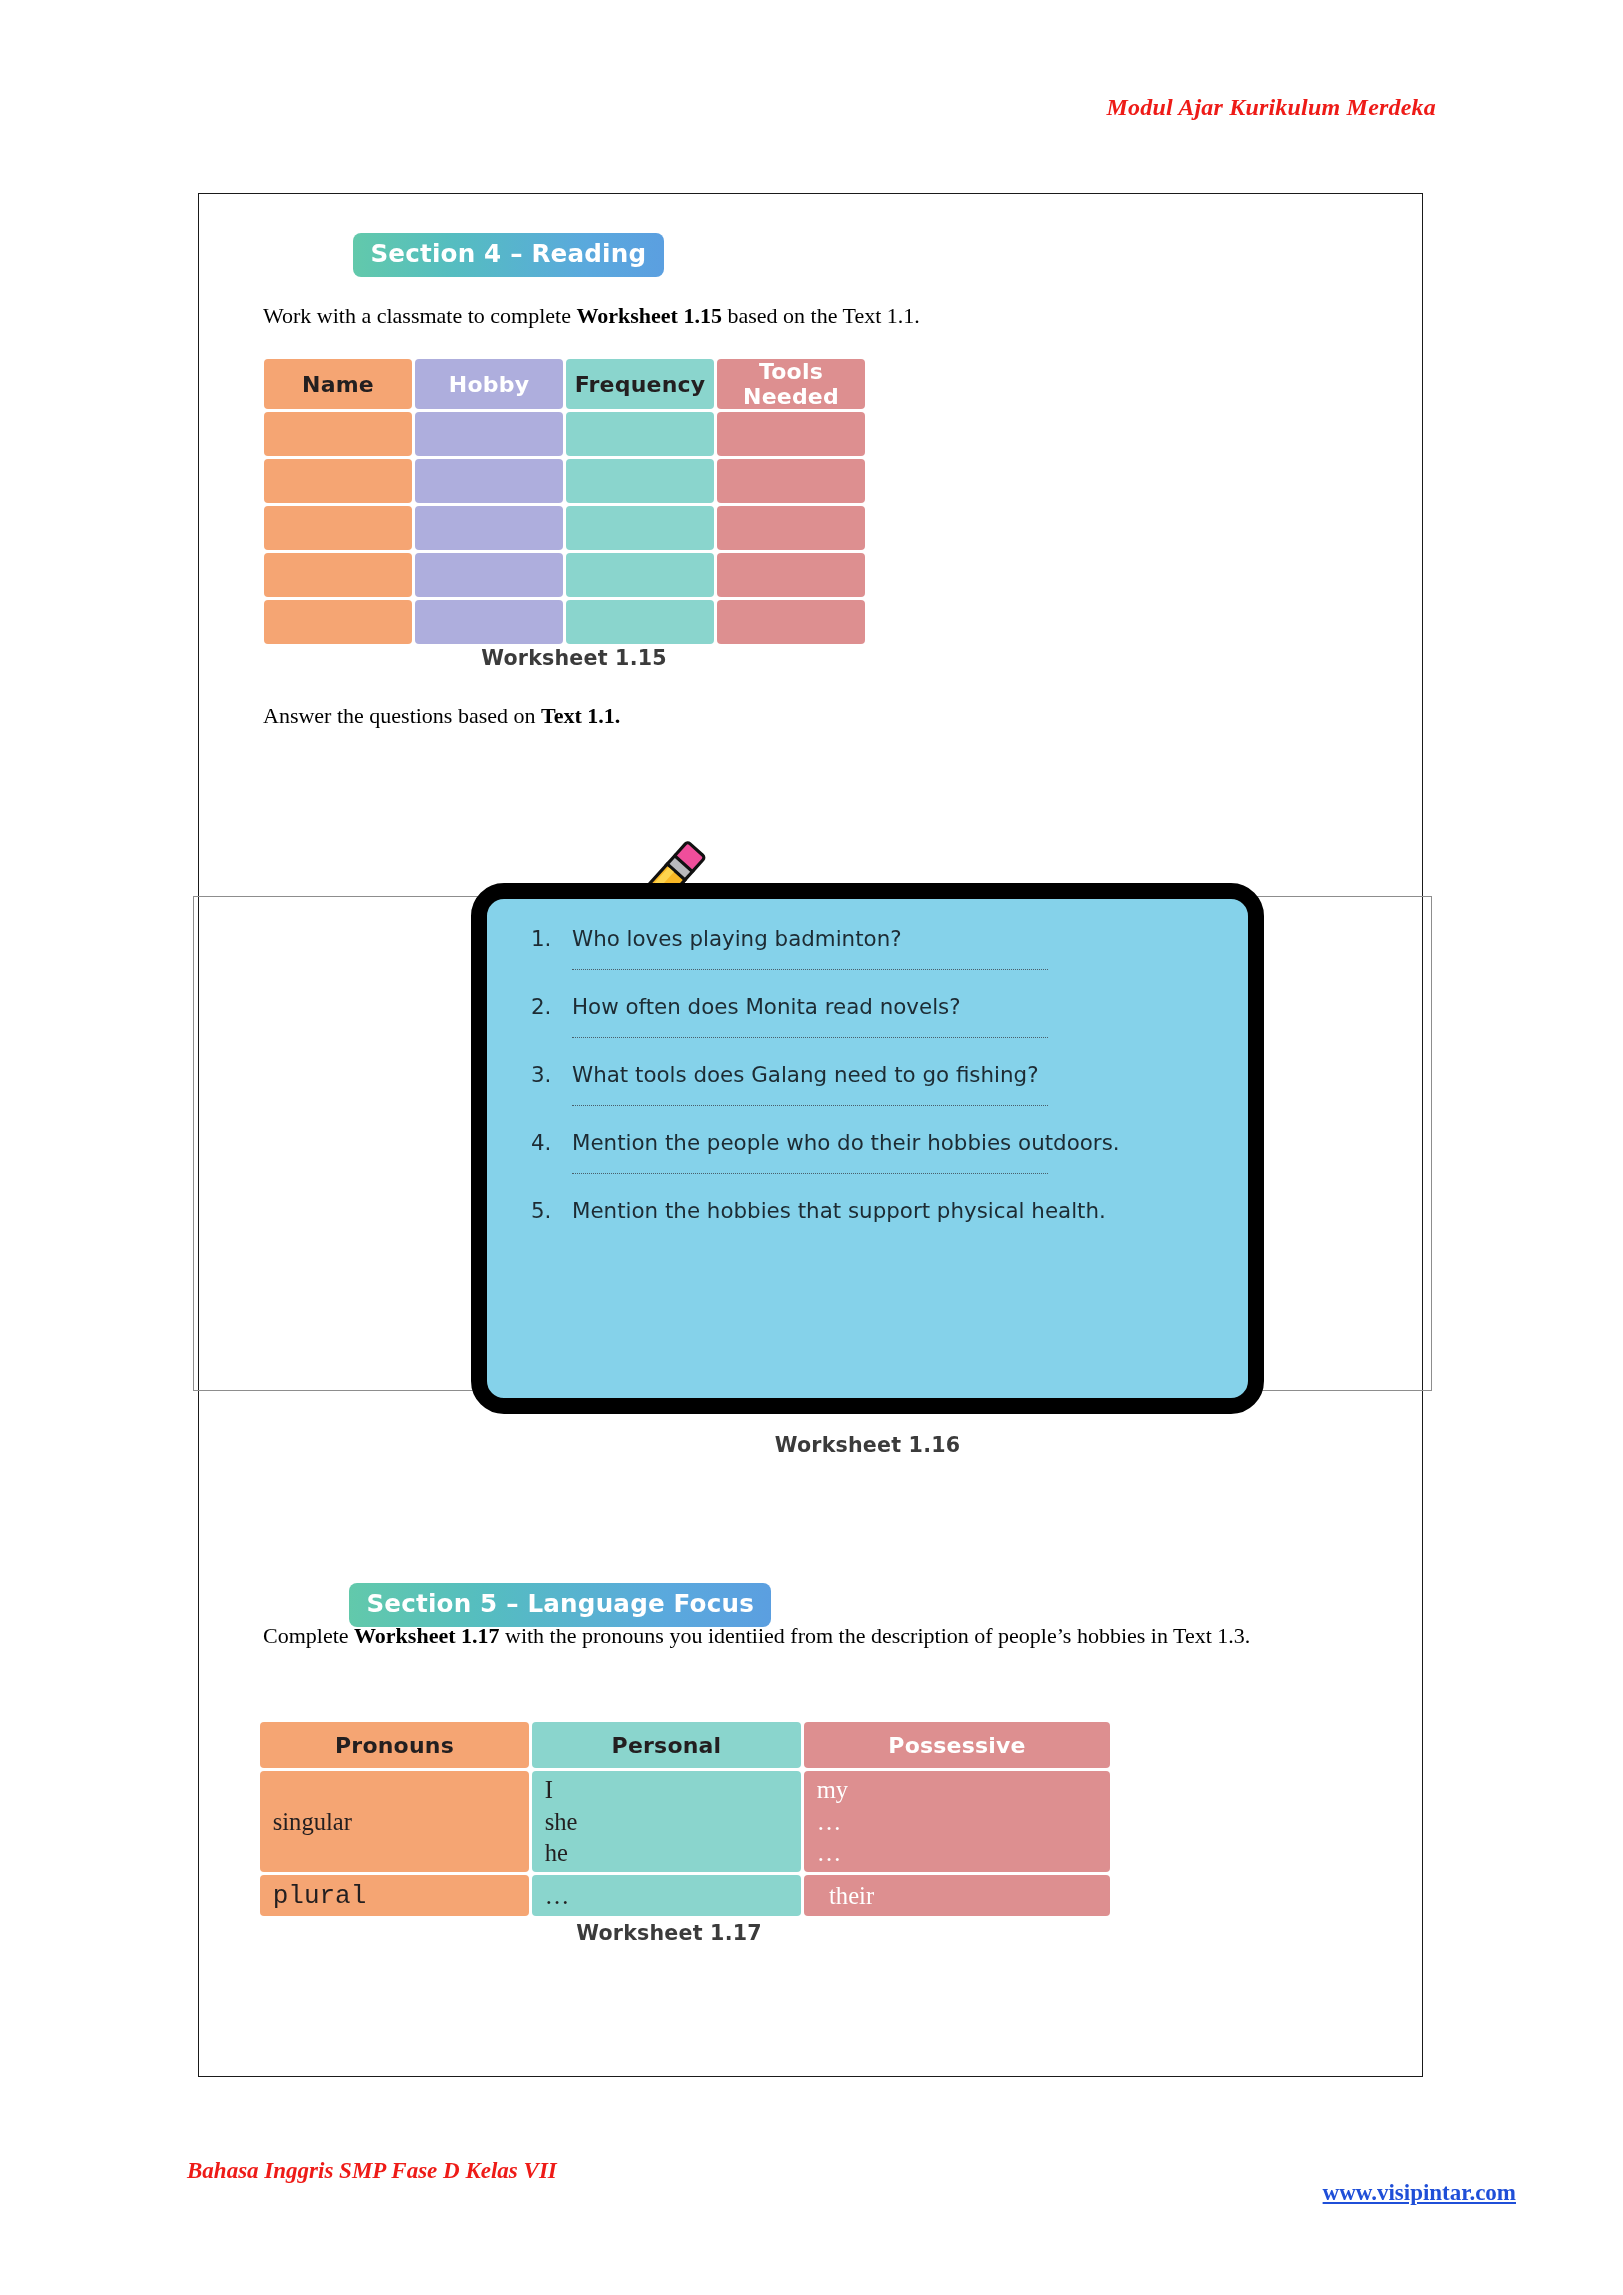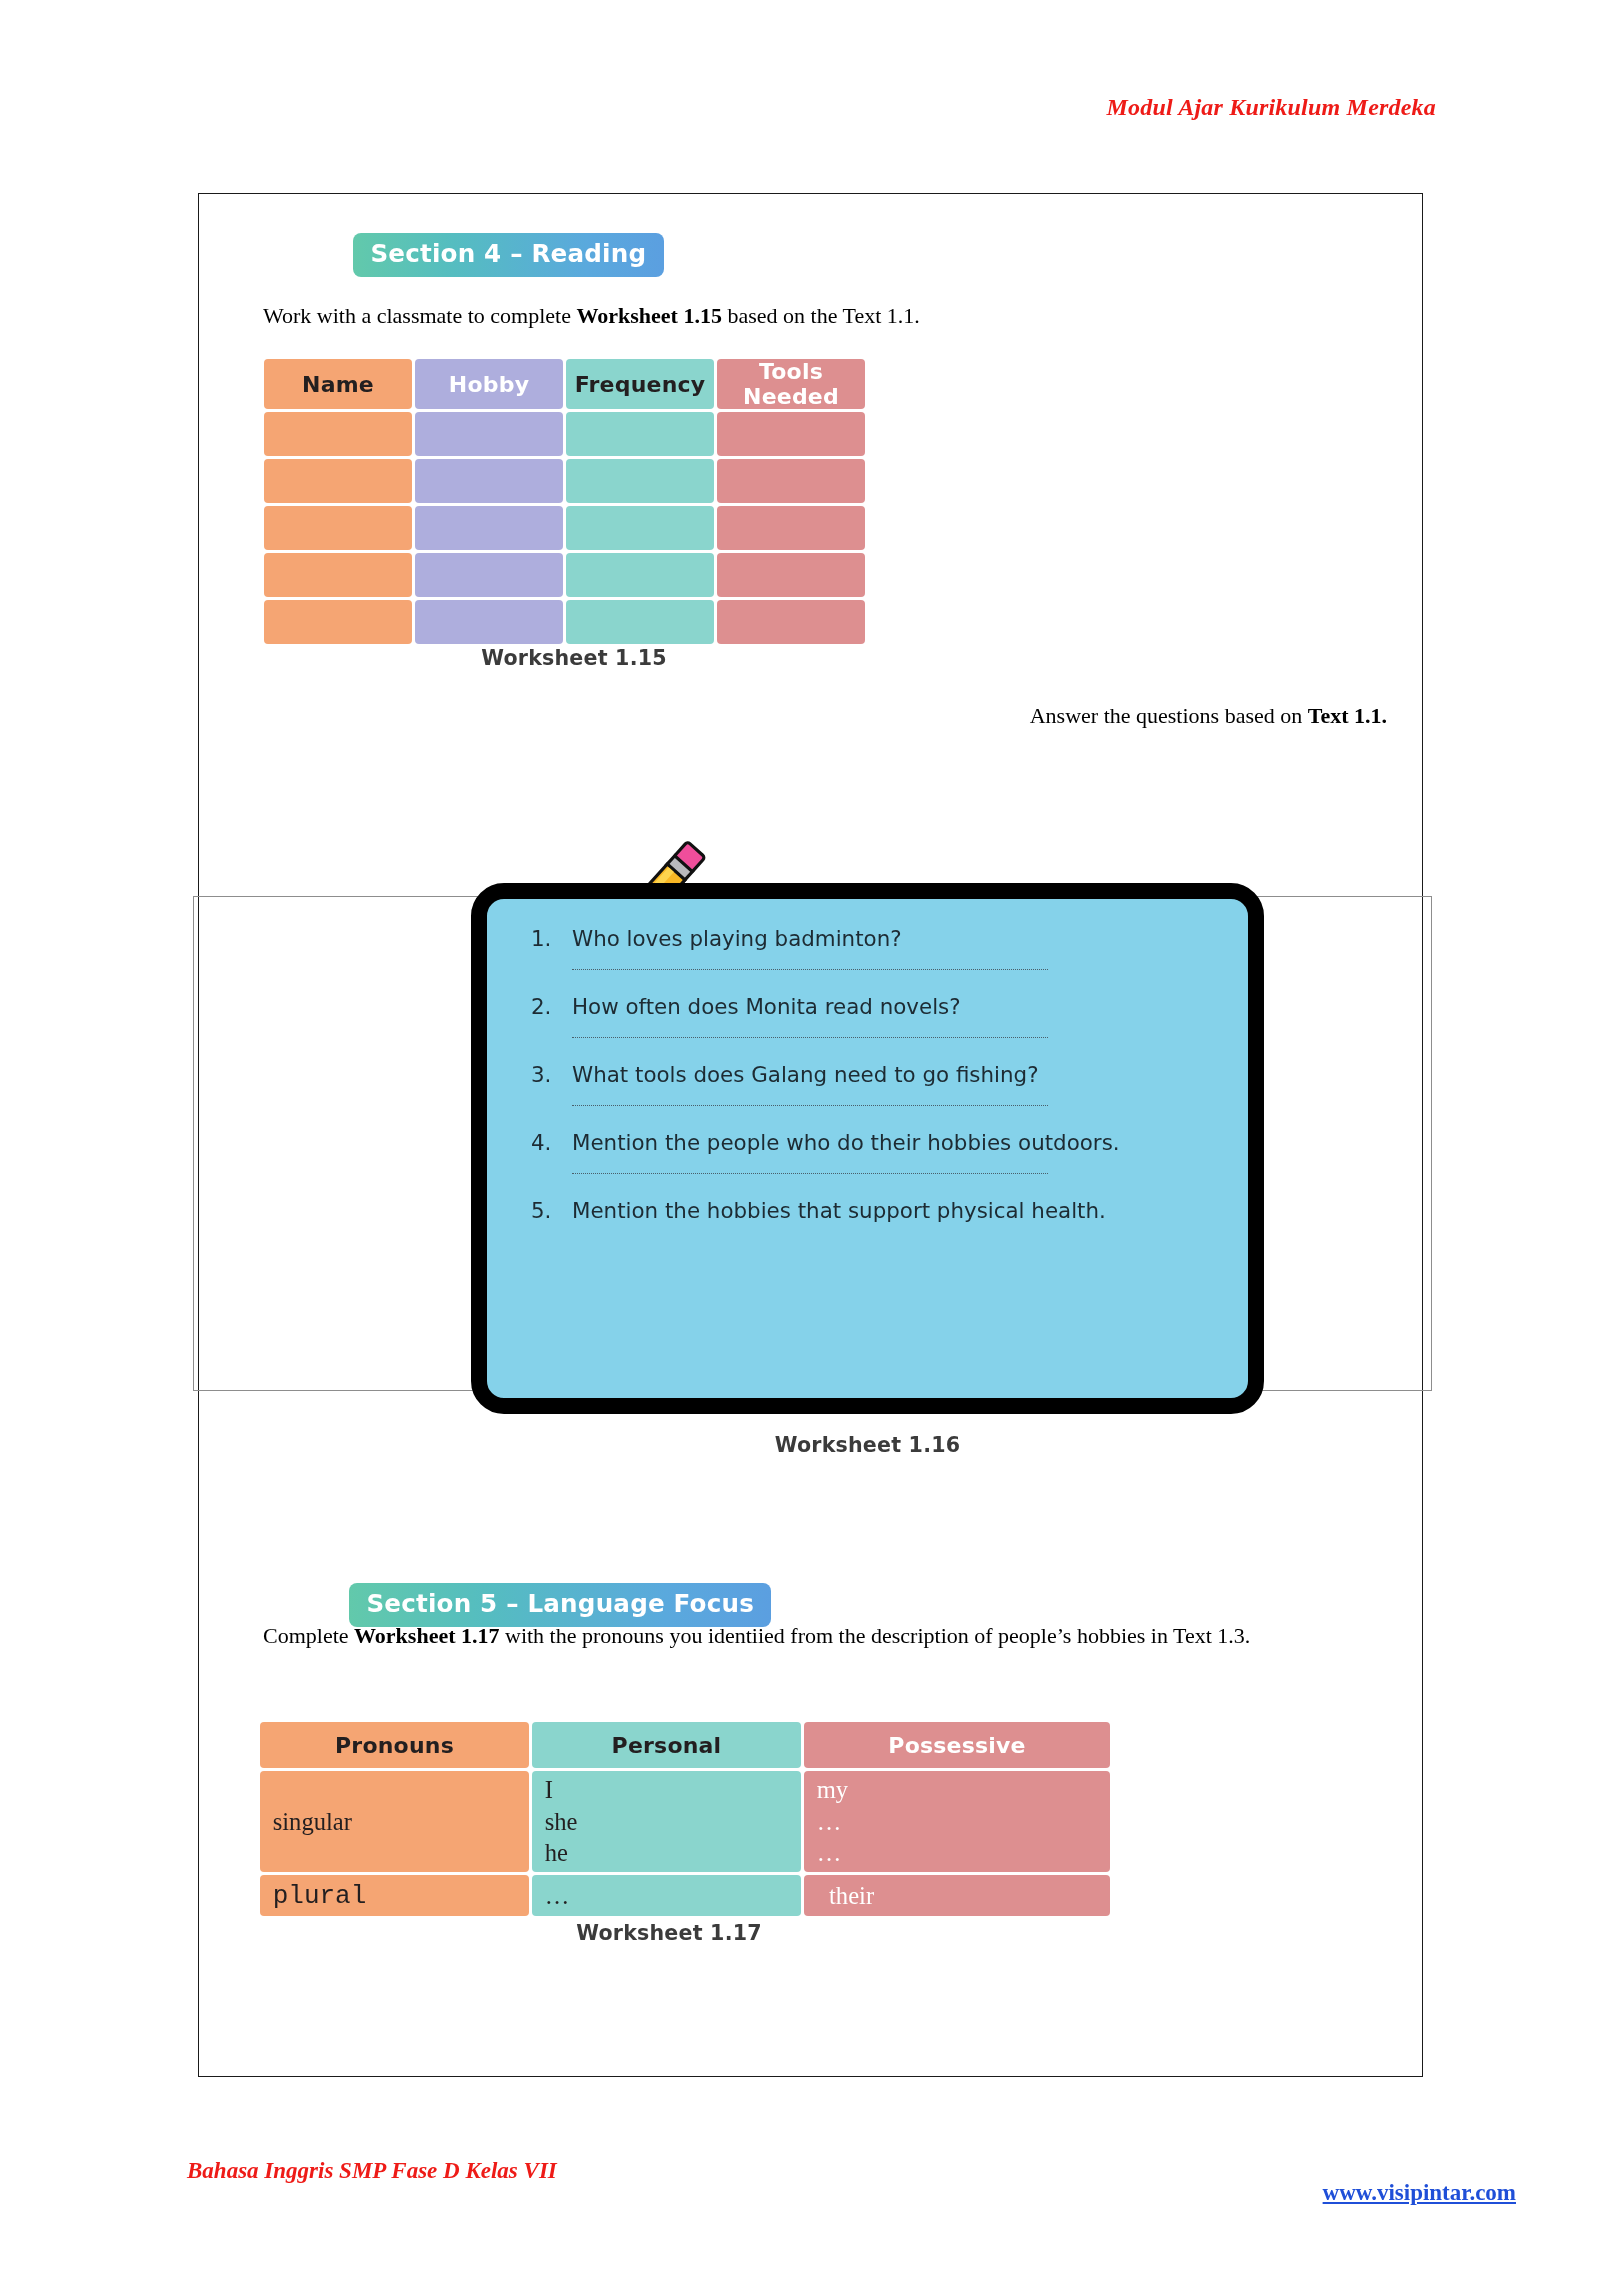--- a/index.html
+++ b/index.html
@@ -275,21 +275,21 @@
             <td class="c-purple"></td>
             <td class="c-teal"></td>
             <td class="c-rose"></td>
           </tr>
       </tbody>
     </table>
   </div>
 
   <div class="ws-caption" style="position:absolute; left:63px; top:453px; width:626px;">Worksheet 1.15</div>
 
-  <div class="para" style="position:absolute; left:79px; top:507px; width:1110px;text-align:right;">
+  <div class="para" style="position:absolute; left:65px; top:507px; width:1110px;">
     <span>Answer the questions based on </span><b>Text 1.1.</b>
   </div>
 
   <div class="qcard-wrap">
 
     <span class="pencil">
       <svg width="111" height="103" viewBox="0 0 140 130" xmlns="http://www.w3.org/2000/svg">
         <g transform="rotate(42 70 65)">
 
           <rect x="56" y="8" width="30" height="26" rx="4" fill="#ef4e9b" stroke="#111" stroke-width="4"></rect>

